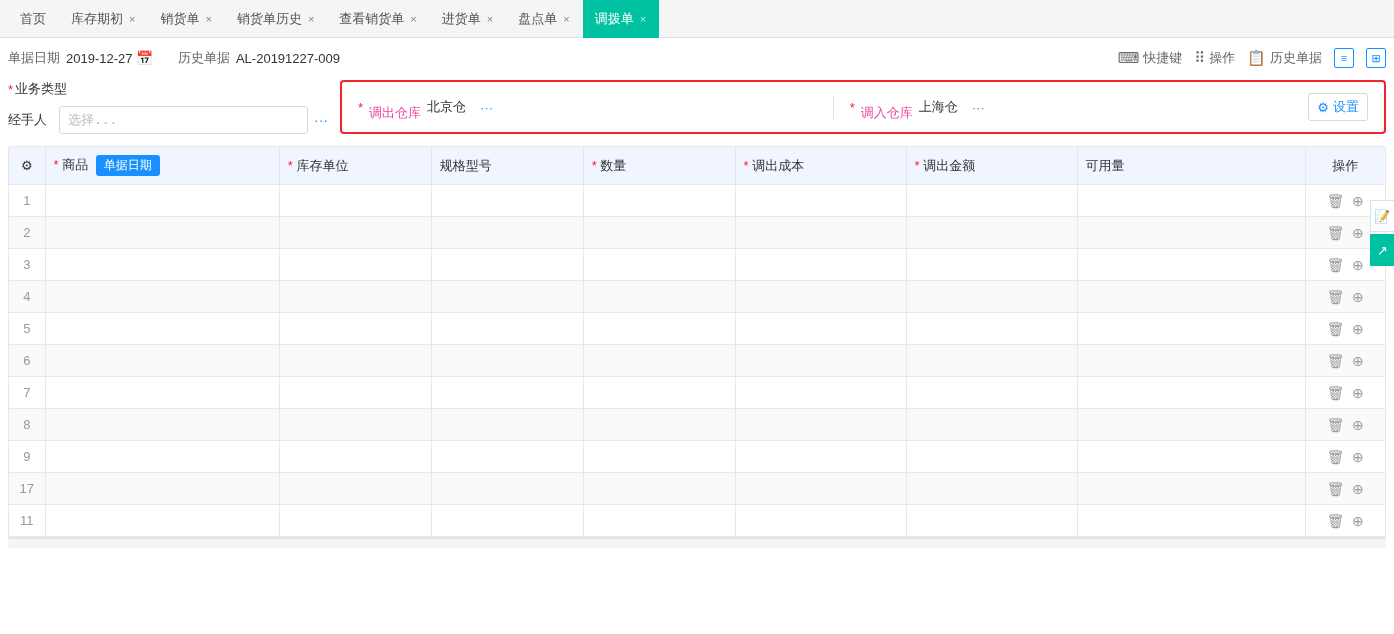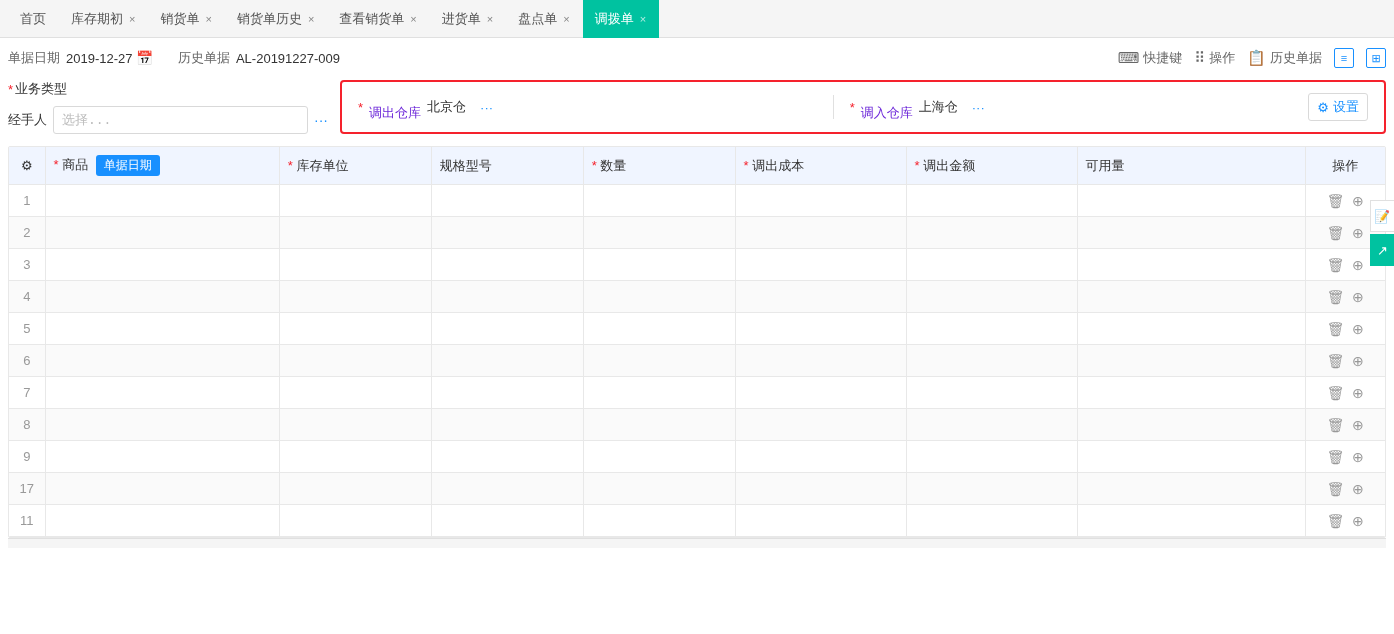--- a/index.html
+++ b/index.html
@@ -92,21 +92,21 @@
       display: flex;
       flex-direction: column;
       gap: 8px;
     }
     .form-field {
       display: flex;
       align-items: center;
       font-size: 13px;
     }
     .form-field .req { color: #f5222d; margin-right: 2px; }
-    .form-field label { color: #333; margin-right: 6px; white-space: nowrap; }
+    .form-field label { color: #333; margin-right: 12px; white-space: nowrap; }
     .form-field .field-value {
       flex: 1;
       color: #333;
       padding: 4px 8px;
       border: 1px solid #d9d9d9;
       border-radius: 3px;
       background: #fff;
       display: flex;
       align-items: center;
       justify-content: space-between;
@@ -126,21 +126,21 @@
       align-items: center;
       justify-content: space-between;
     }
     .warehouse-field {
       display: flex;
       align-items: center;
       gap: 6px;
       flex: 1;
     }
     .warehouse-field .req { color: #f5222d; }
-    .warehouse-field label { color: #6d28d9; white-space: nowrap; margin-top: 12px; }
+    .warehouse-field label { color: #ec4899; white-space: nowrap; margin-top: 12px; }
     .warehouse-field .wh-value { color: #333; font-weight: 500; }
     .warehouse-field .dots-btn { color: #1890ff; cursor: pointer; margin-left: 8px; }
     .warehouse-divider { width: 1px; height: 24px; background: #e0e0e0; margin: 0 16px; }
 
     .settings-btn {
       display: flex;
       align-items: center;
       gap: 4px;
       padding: 4px 8px;
       border: 1px solid #d9d9d9;

